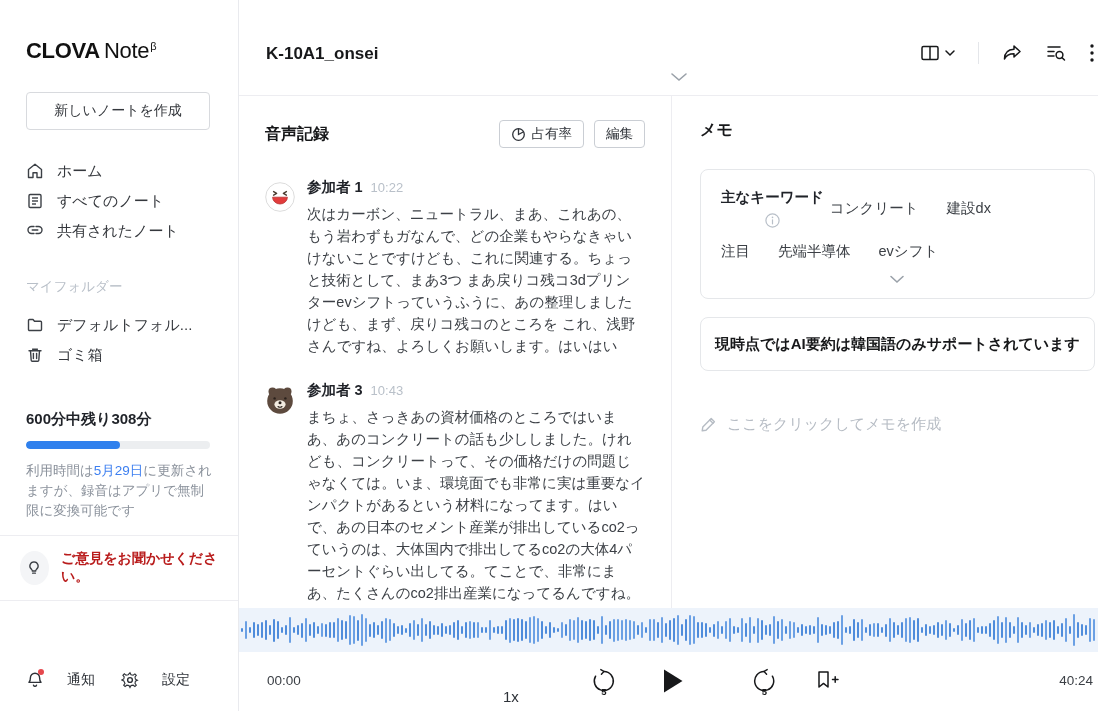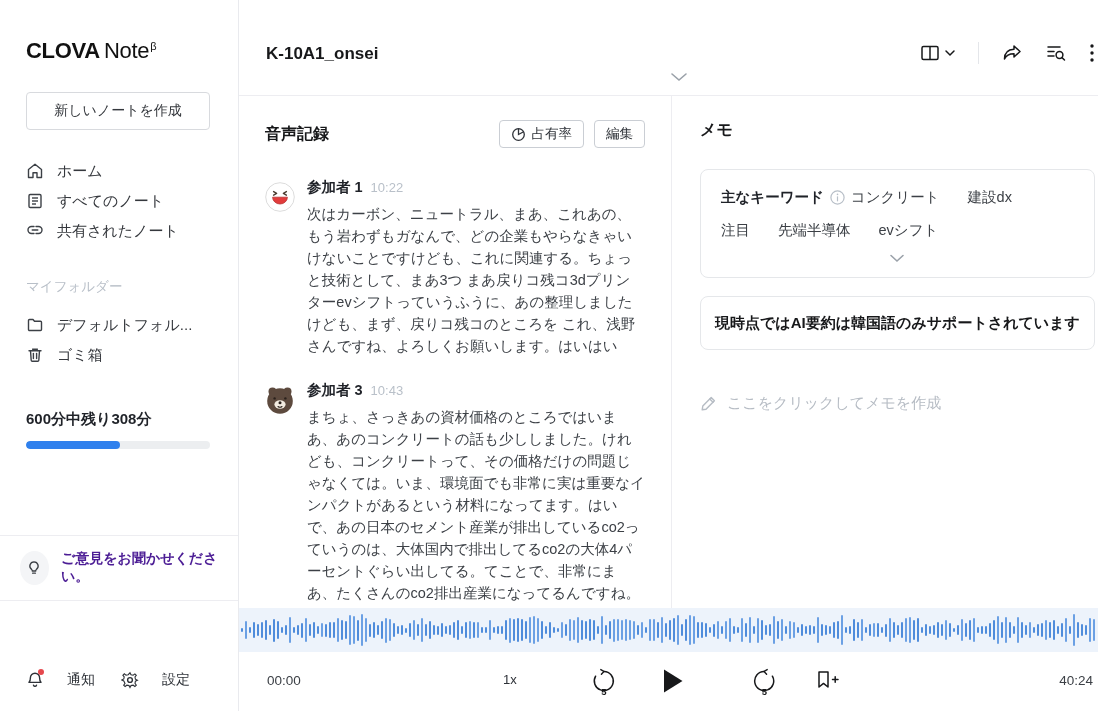--- a/index.html
+++ b/index.html
@@ -28,21 +28,21 @@
   .usage-title { margin-top:40px; font-size:15px; font-weight:700; color:#1f2228; }
   .progress-track { margin-top:12px; width:184px; height:8px; background:#eceef0;
     border-radius:4px; overflow:hidden; }
   .progress-fill { height:8px; background:#2f80ed; border-radius:4px; }
   .usage-note { margin-top:12px; font-size:13.5px; line-height:20px; color:#8b929c; }
   .usage-note .date { color:#3d7ff0; }
   .feedback-band { margin-top:auto; border-top:1px solid #ededf1; border-bottom:1px solid #ededf1;
     padding:14px 20px; display:flex; align-items:center; gap:12px; cursor:pointer; }
   .bulb-wrap { width:34px; height:34px; border-radius:50%; background:#f4f5f7;
     display:flex; align-items:center; justify-content:center; }
-  .feedback-label { font-size:14px; font-weight:700; color:#4c1d95; }
+  .feedback-label { font-size:14px; font-weight:700; color:#b91c1c; }
   .side-footer { margin-top:70px; margin-bottom:22px; padding:0 26px; display:flex;
     align-items:center; gap:26px; }
   .footer-item { display:flex; align-items:center; gap:23px; font-size:14px; color:#2e3238;
     cursor:pointer; position:relative; }
   .red-dot { position:absolute; left:12px; top:-2px; width:6px; height:6px;
     border-radius:50%; background:#e5484d; }
 
   
   .main { flex:1; display:flex; flex-direction:column; height:711px; }
   .note-header { height:96px; border-bottom:1px solid #ededf1; position:relative; }
@@ -72,41 +72,41 @@
   .msg-head { display:flex; align-items:baseline; gap:8px; }
   .speaker { font-size:14.5px; font-weight:700; color:#1f2228; }
   .time { font-size:13px; color:#b9c0c9; cursor:pointer; }
   .msg-text { margin-top:6px; font-size:14.5px; line-height:22px; color:#3c4046;
     cursor:pointer; }
 
   .memo-card { margin-top:28px; border:1px solid #e5e7ea; border-radius:8px;
     padding:18px 20px 8px 20px; }
   .kw-line { margin-bottom:14px; display:flex; align-items:center; flex-wrap:nowrap; }
   .kw-label { font-size:14.5px; font-weight:700; color:#1f2228; margin-right:6px;
-    display:flex; align-items:center; gap:6px; }
+    display:flex; align-items:center; gap:6px;flex-direction:column; }
   .kw-item { font-size:14.5px; color:#3c4046; margin-right:28px; white-space:nowrap; }
   .kw-expand { display:flex; justify-content:center; padding:0 0 6px 0; cursor:pointer; }
 
   .ai-card { margin-top:18px; border:1px solid #e5e7ea; border-radius:8px; height:54px;
     display:flex; align-items:center; justify-content:center; padding:0 14px; }
   .ai-text { font-size:15px; font-weight:700; color:#17181a; text-align:center;
     white-space:nowrap; }
 
   .create-memo { margin-top:44px; display:flex; align-items:center; gap:10px;
     cursor:pointer; }
   .create-memo-label { font-size:15px; color:#b6bcc4; }
 
   .waveform { height:44px; background:#edf3fb; display:flex; align-items:center;
     overflow:hidden; cursor:pointer; padding-left:2px; }
   .waveform i { display:block; width:2px; margin-right:2px; background:#4f8cdb;
     border-radius:1px; flex:0 0 auto; }
 
   .player { height:59px; position:relative; background:#fff; }
   .p-time-cur { position:absolute; left:28px; top:21px; font-size:13.5px; color:#3c4046; }
-  .p-speed { position:absolute; left:264px; top:20px; font-size:13px; color:#2e3238;
+  .p-speed { position:absolute; left:264px; top:36px; font-size:15px; color:#2e3238;
     cursor:pointer; }
   .p-skipback { position:absolute; left:352px; top:16px; cursor:pointer; }
   .p-play { position:absolute; left:423px; top:16px; cursor:pointer; }
   .p-skipfwd { position:absolute; left:482px; top:16px; cursor:pointer; }
   .p-bookmark { position:absolute; left:575px; top:17px; cursor:pointer; }
   .p-time-total { position:absolute; right:26px; top:21px; font-size:13.5px; color:#3c4046; }
   .skip-wrap { position:relative; width:26px; height:26px; }
   .skip-num { position:absolute; left:0; top:6px; width:26px; text-align:center;
     font-size:9.5px; font-weight:700; color:#17181a; }
 </style>
@@ -166,20 +166,23 @@
               <line x1="7.4" y1="7.5" x2="7.4" y2="12.5"></line>
               <line x1="10.6" y1="7.5" x2="10.6" y2="12.5"></line>
             </svg>
           <span>ゴミ箱</span>
         </div>
       </div>
 
       <div class="usage-title">600分中残り308分</div>
       <div class="progress-track">
         <div class="progress-fill" style="width: 51%;"></div>
+      </div>
+      <div class="usage-note">
+        <span>利用時間は</span><span class="date">5月29日</span><span>に更新されますが、録音はアプリで無制限に変換可能です</span>
       </div>
     </div>
 
     <div class="feedback-band">
       <span class="bulb-wrap">
         <svg width="16" height="16" viewBox="0 0 16 16" fill="none" stroke="#3c4046" stroke-width="1.3" stroke-linecap="round">
             <path d="M8 1.8 a4.2 4.2 0 0 1 2.4 7.6 c-0.6 0.5 -0.8 1 -0.8 1.6 H6.4 c0 -0.6 -0.2 -1.1 -0.8 -1.6 A4.2 4.2 0 0 1 8 1.8 Z"></path>
             <line x1="6.6" y1="13.2" x2="9.4" y2="13.2"></line>
           </svg>
       </span>

